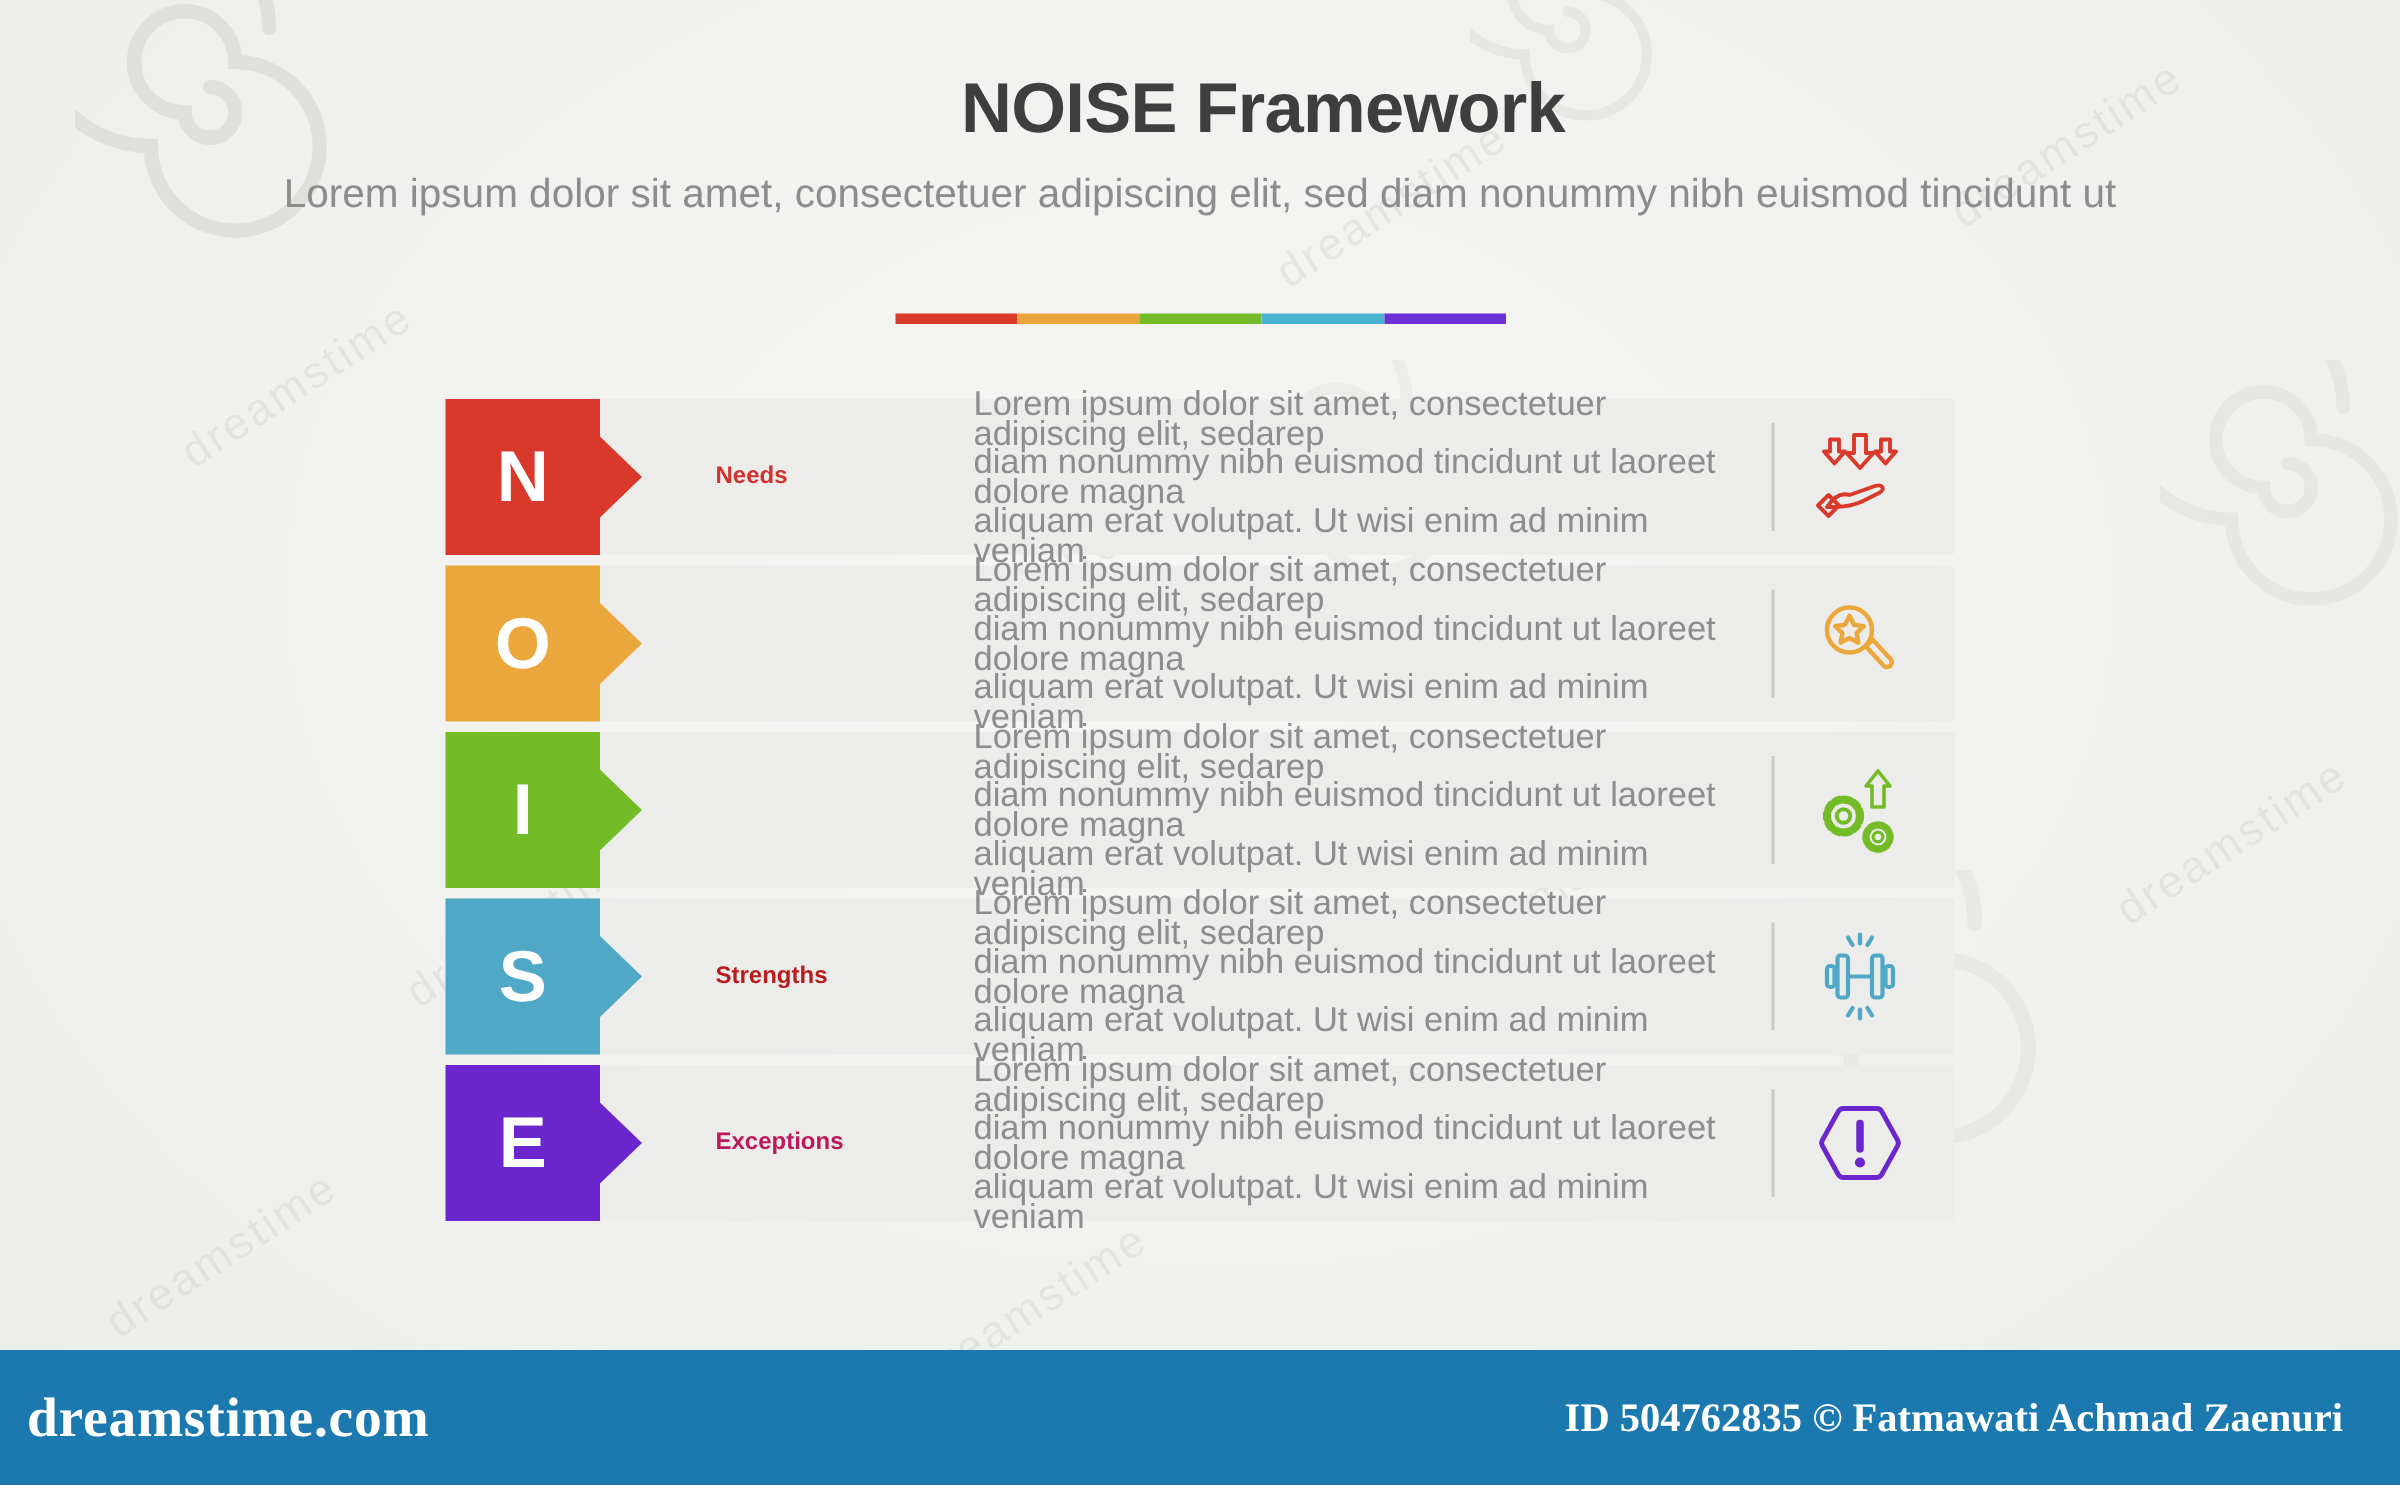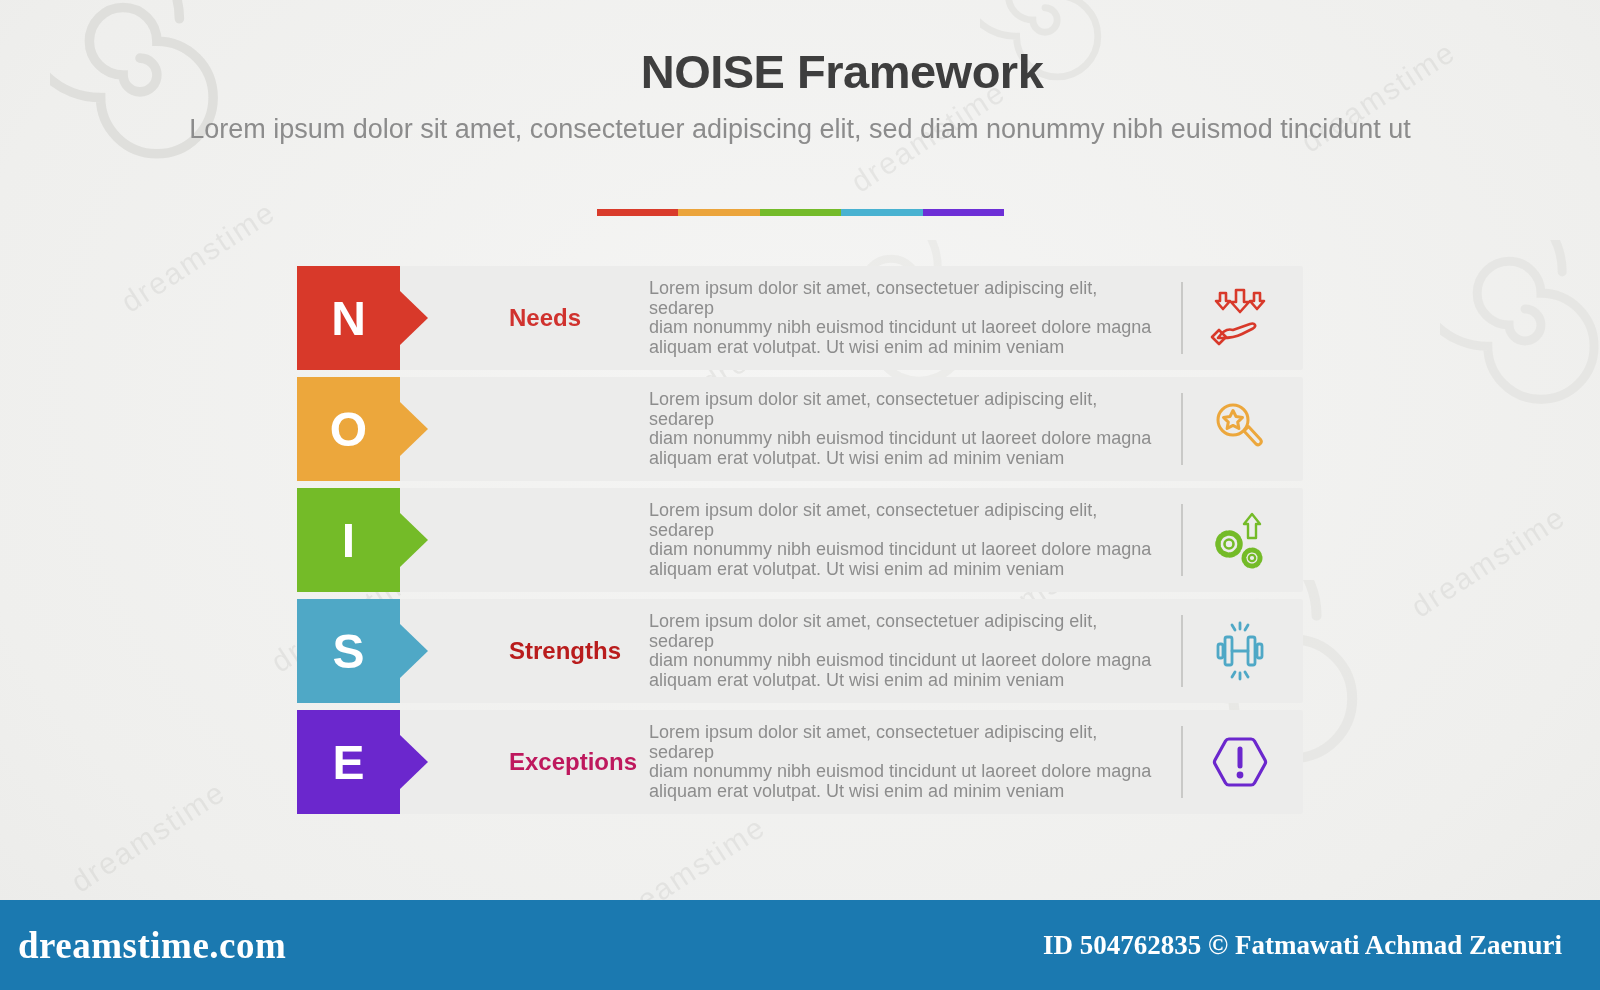--- a/index.html
+++ b/index.html
@@ -20,23 +20,23 @@
   
   .rows-wrap{position:absolute;top:266px;left:297px;}
   .noise-row{position:relative;width:1006px;height:104px;margin-bottom:7px;
              background:#ececeb;border-radius:2px;}
   .badge{position:absolute;left:0;top:0;width:103px;height:104px;display:flex;
          align-items:center;justify-content:center;color:#ffffff;font-size:48px;font-weight:700;}
   .badge-arrow{position:absolute;left:103px;top:50%;transform:translateY(-50%);
                width:0;height:0;border-top:27px solid transparent;border-bottom:27px solid transparent;
                border-left:28px solid #000;}
   .row-label{position:absolute;left:180px;top:0;height:100%;display:flex;align-items:center;
-             font-size:24px;font-weight:700;margin-left:32px;}
+             font-size:16px;font-weight:700;}
   .row-desc{position:absolute;left:352px;top:50%;transform:translateY(-50%);
-            width:510px;font-size:18px;line-height:19.5px;color:#8d8d8d;}
+            width:510px;font-size:23px;line-height:19.5px;color:#8d8d8d;}
   .row-desc span{display:block;}
   .row-vline{position:absolute;left:884px;top:16px;height:72px;width:2px;background:#c9c9c7;}
   .row-icon{position:absolute;left:911px;top:50%;transform:translateY(-50%);width:64px;height:64px;}
   .row-icon svg{width:64px;height:64px;display:block;}
   
   .footer{position:absolute;left:0;bottom:0;width:100%;height:90px;background:#1b79b0;font-family:Liberation Serif, serif;}
   .footer-logo{position:absolute;left:18px;top:0;height:100%;display:flex;align-items:center;
                color:#ffffff;font-size:37px;font-weight:700;letter-spacing:0.5px;}
   .footer-credit{position:absolute;right:38px;top:0;height:100%;display:flex;align-items:center;
                  color:#ffffff;font-size:27px;font-weight:700;}

